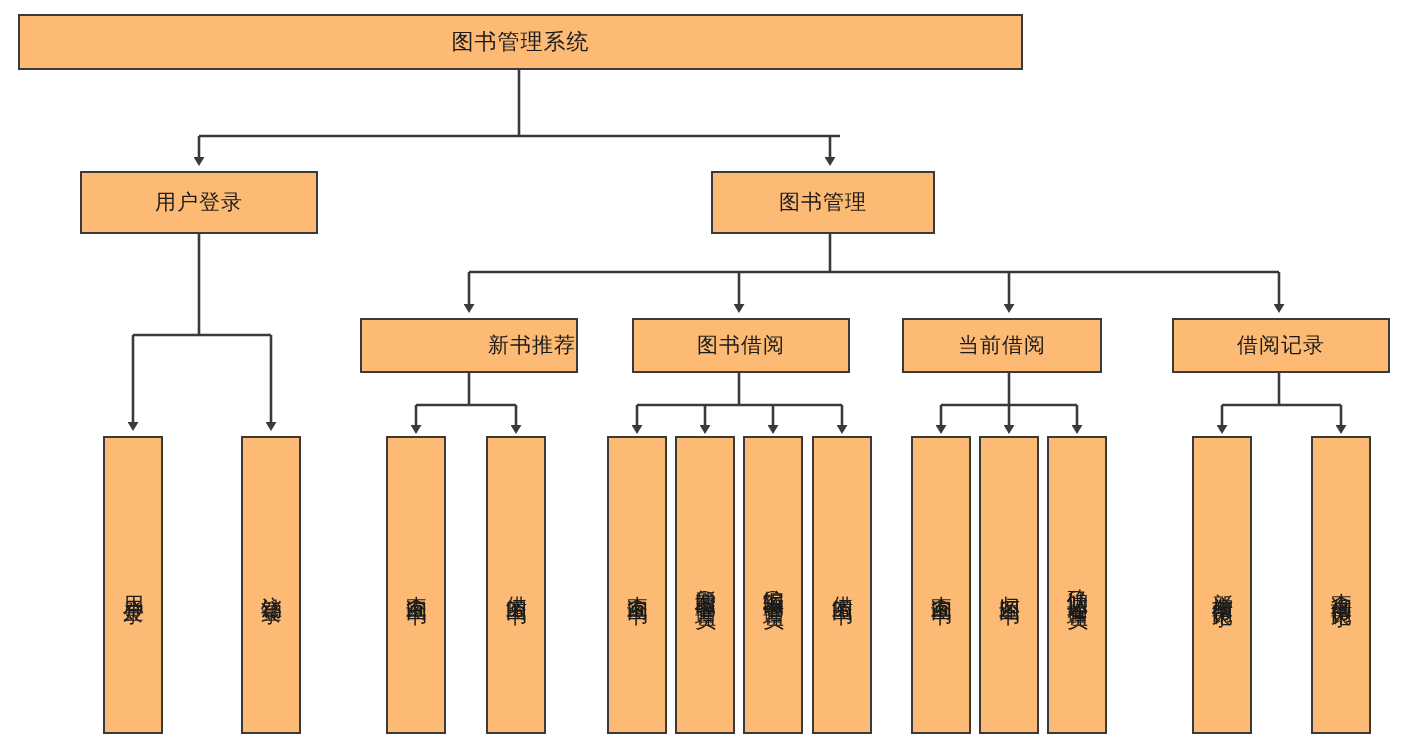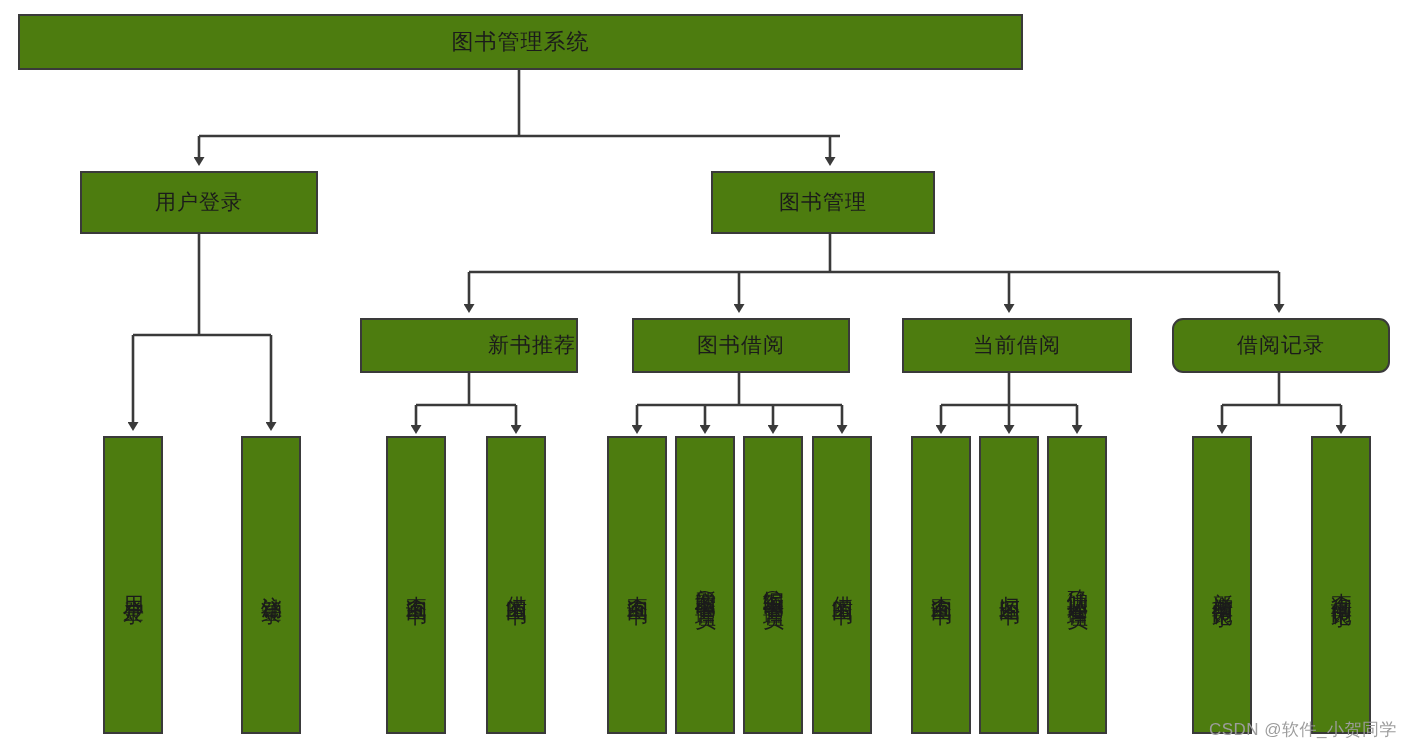--- a/index.html
+++ b/index.html
@@ -22,21 +22,21 @@
     left: 0;
     top: 0;
     width: 1405px;
     height: 747px;
     pointer-events: none;
   }
   .node {
     position: absolute;
     box-sizing: border-box;
     border: 2.5px solid #3a3a3a;
-    background: #4d7c0f;
+    background: #fdba74;
     display: flex;
     align-items: center;
     justify-content: center;
     color: #1b1b1b;
   }
   .node .label {
     display: block;
     text-align: center;
     line-height: 1.15;
   }
@@ -141,24 +141,24 @@
   <div class="node h" style="left:711px; top:171px; width:224px; height:63px;">
     <span class="label">图书管理</span>
   </div>
 
   <div class="node h" style="left:360px; top:318px; width:218px; height:55px;justify-content:flex-end;">
     <span class="label">新书推荐</span>
   </div>
   <div class="node h" style="left:632px; top:318px; width:218px; height:55px;">
     <span class="label">图书借阅</span>
   </div>
-  <div class="node h" style="left:902px; top:318px; width:230px; height:55px;">
+  <div class="node h" style="left:902px; top:318px; width:200px; height:55px;">
     <span class="label">当前借阅</span>
   </div>
-  <div class="node h" style="left:1172px; top:318px; width:218px; height:55px;border-radius:11px;">
+  <div class="node h" style="left:1172px; top:318px; width:218px; height:55px;">
     <span class="label">借阅记录</span>
   </div>
 
   <div class="node v" style="left:103px; top:436px; width:60px; height:298px;">
     <span class="label">用户登录</span>
   </div>
   <div class="node v" style="left:241px; top:436px; width:60px; height:298px;">
     <span class="label">注销登录</span>
   </div>
 
@@ -192,15 +192,14 @@
     <span class="label">确认归还（管理员）</span>
   </div>
 
   <div class="node v" style="left:1192px; top:436px; width:60px; height:298px;">
     <span class="label">新增借阅记录</span>
   </div>
   <div class="node v" style="left:1311px; top:436px; width:60px; height:298px;">
     <span class="label">查询借阅记录</span>
   </div>
 
-  <div id="watermark">CSDN @软件_小贺同学</div>
 
 </div>
 
 </body></html>

